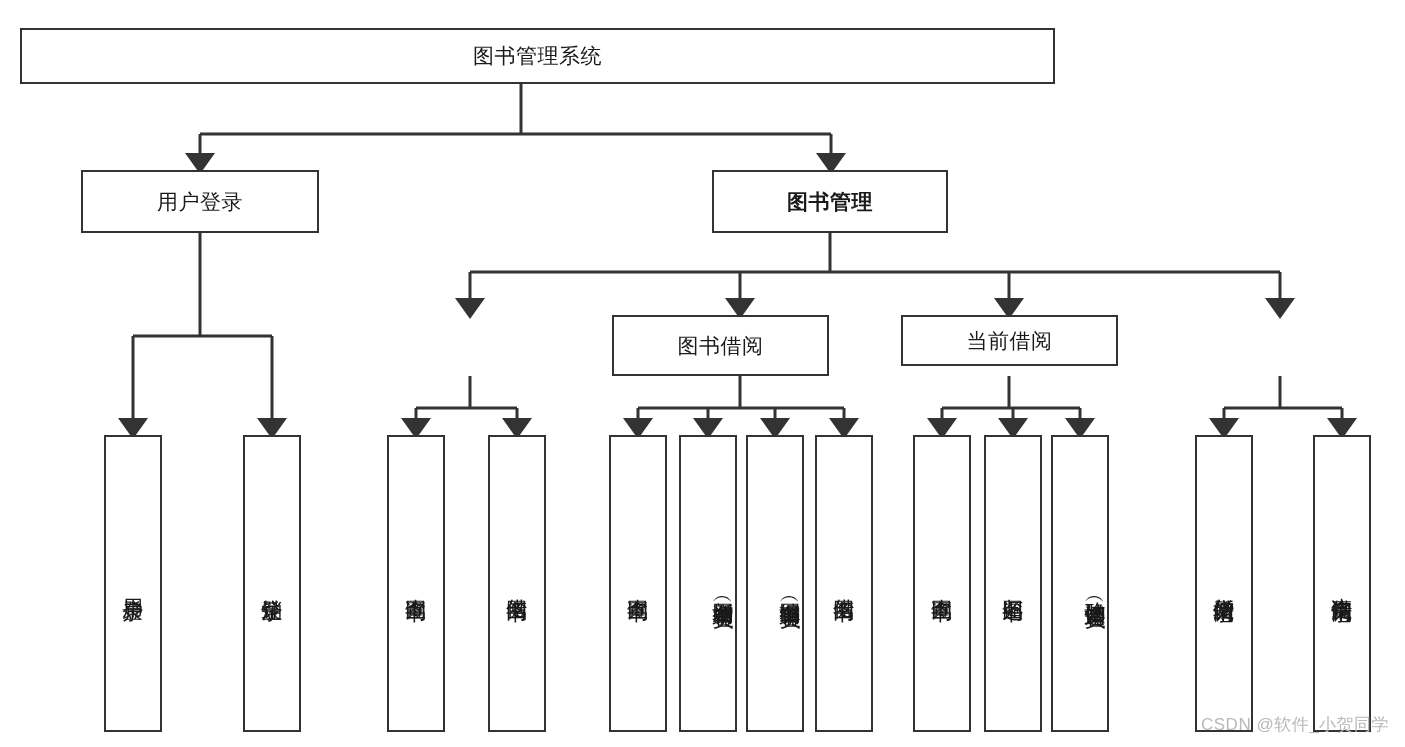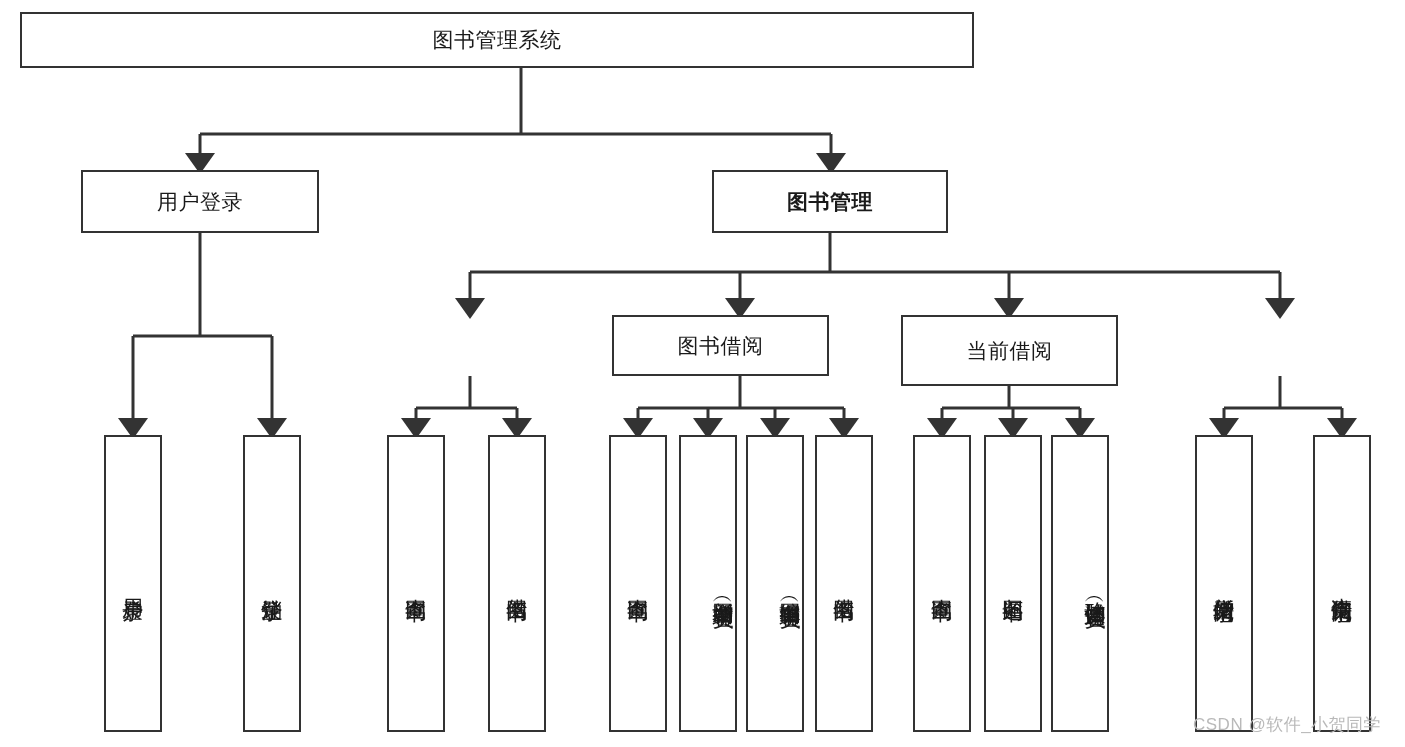--- a/index.html
+++ b/index.html
@@ -53,20 +53,21 @@
   .node.vert.centered {
     align-items: center;
     padding-top: 0;
   }
   .watermark {
     position: absolute;
     color: #b9b9b9;
     font-size: 17px;
     white-space: nowrap;
     letter-spacing: 0.5px;
+    margin-left: 8px;
   }
 </style>
 </head>
 <body>
 
 <div id="canvas">
 
   <svg class="edges" viewBox="0 0 1405 747">
     <defs>
       <marker id="arrow" markerWidth="10" markerHeight="10" refX="3" refY="5" orient="auto" markerUnits="strokeWidth">
@@ -110,38 +111,38 @@
       <path d="M1013,408 L1013,427" marker-end="url(#arrow)"></path>
       <path d="M1080,408 L1080,427" marker-end="url(#arrow)"></path>
 
       <path d="M1280,376 L1280,408"></path>
       <path d="M1224,408 L1342,408"></path>
       <path d="M1224,408 L1224,427" marker-end="url(#arrow)"></path>
       <path d="M1342,408 L1342,427" marker-end="url(#arrow)"></path>
     </g>
   </svg>
 
-  <div class="node horiz" style="left:20px; top:12px; width:954px; height:56px;">
+  <div class="node horiz" style="left:20px; top:28px; width:1035px; height:56px;">
     <span>图书管理系统</span>
   </div>
 
   <div class="node horiz" style="left:81px; top:170px; width:238px; height:63px;">
     <span>用户登录</span>
   </div>
 
   <div class="node horiz" style="left:712px; top:170px; width:236px; height:63px;font-weight:bold;">
     <span>图书管理</span>
   </div>
 
 
   <div class="node horiz" style="left:612px; top:315px; width:217px; height:61px;">
     <span>图书借阅</span>
   </div>
 
-  <div class="node horiz" style="left:901px; top:315px; width:217px; height:71px;">
+  <div class="node horiz" style="left:901px; top:315px; width:217px; height:51px;">
     <span>当前借阅</span>
   </div>
 
 
   <div class="node vert centered" style="left:104px; top:435px; width:58px; height:297px;">
     <span>用户登录</span>
   </div>
 
   <div class="node vert centered" style="left:243px; top:435px; width:58px; height:297px;">
     <span>注销登录</span>

